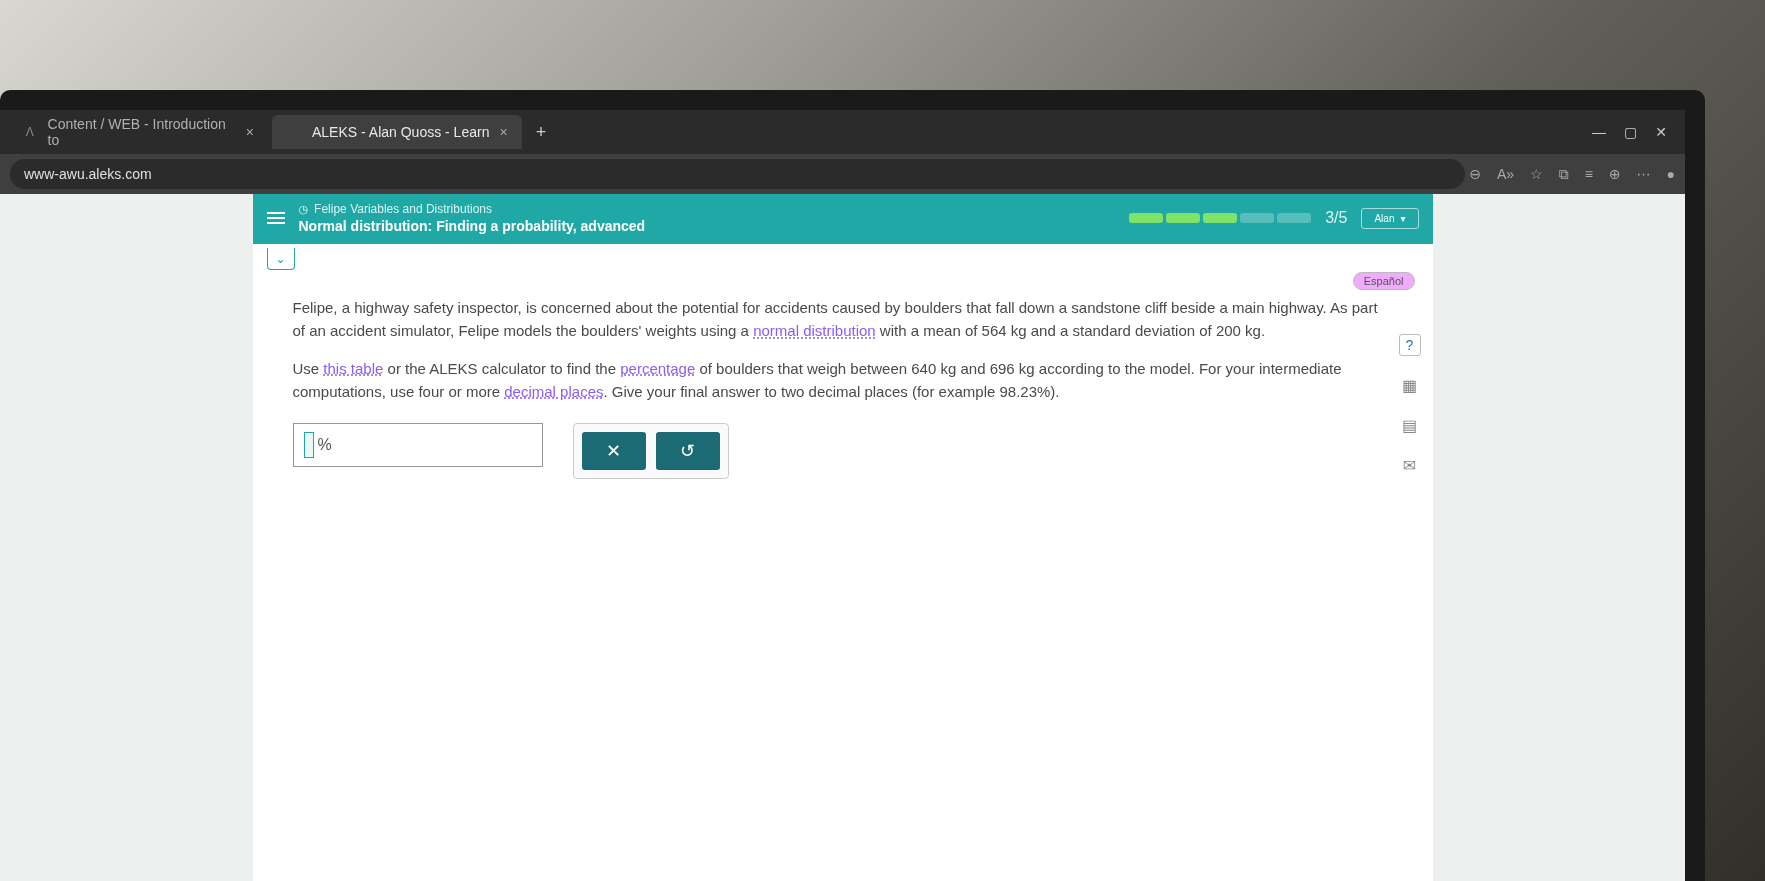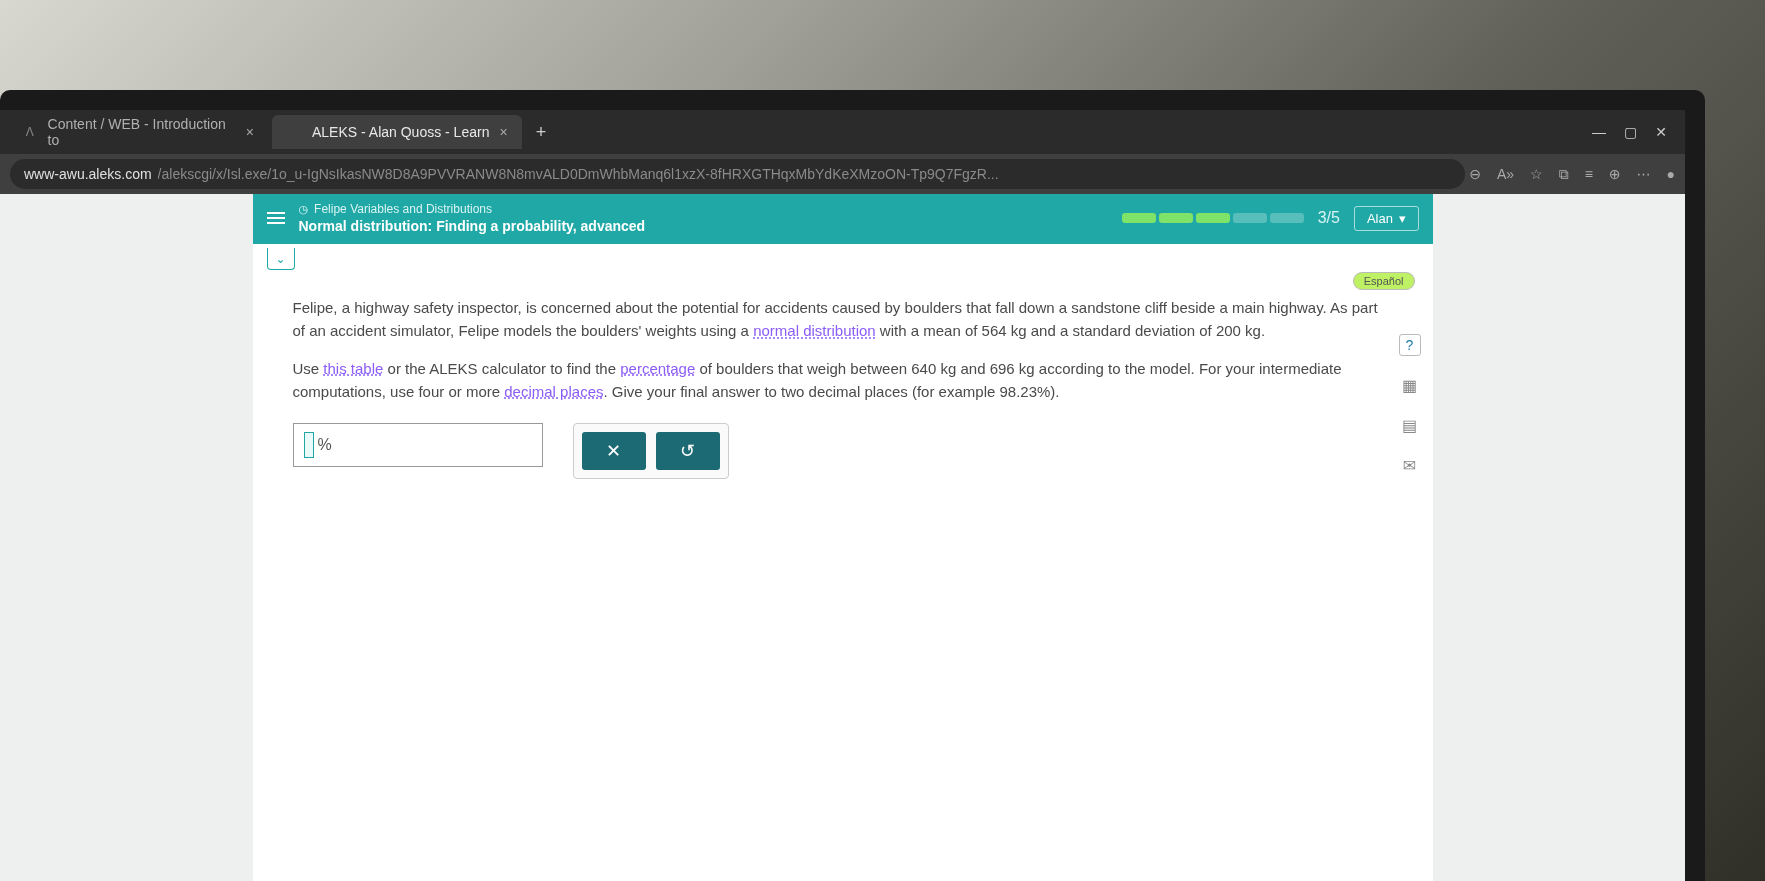--- a/index.html
+++ b/index.html
@@ -95,34 +95,34 @@
   .hdr-breadcrumb { font-size: 12px; font-weight:300; display:flex; align-items:center; gap:6px; color:#d9f4f3;}
   .hdr-breadcrumb .clock { font-size:11px; }
   .hdr-title { font-size: 14px; font-weight:700; }
   .hdr-right { margin-left:auto; display:flex; align-items:center; gap:14px; }
   .progress-pills { display:flex; gap:3px; }
   .pill { width:34px; height:10px; border-radius:3px; background:rgba(255,255,255,0.25); }
   .pill.done { background:#7fe36a; }
   .prog-label { font-size:16px; color:#d9f4f3; }
   .user-btn {
     border:1px solid rgba(255,255,255,0.6); color:#fff; background:transparent;
-    padding: 4px 12px; border-radius:3px; font-size:13px; display:flex; align-items:center; gap:6px;
+    padding: 4px 12px; border-radius:3px; font-size:10px; display:flex; align-items:center; gap:6px;
     cursor:pointer;
   }
   
   .collapse-row { padding: 4px 0 0 14px; }
   .collapse-chev {
     width:28px; height:22px; border:1px solid #1fa8a6; border-top:none;
     border-radius:0 0 4px 4px; display:flex; align-items:center; justify-content:center;
     color:#1fa8a6; font-size:12px; background:#fff; cursor:pointer;
   }
   
   .espanol-row { display:flex; justify-content:flex-end; padding: 2px 18px 0 0;}
   .espanol-btn {
-    border:1px solid #bbb; background:#bef264; color:#555;
+    border:1px solid #bbb; background:#f0abfc; color:#555;
     font-size:11px; padding:2px 10px; border-radius:10px; cursor:pointer;
   }
   
   .problem {
     padding: 6px 40px 20px 40px;
     color:#4a4a4a; font-size:15px; line-height:1.55;
   }
   .problem p { margin-bottom: 14px; }
   .link { color:#8b5cf6; text-decoration:underline dotted; cursor:pointer; }
   
@@ -178,21 +178,20 @@
     <div class="window-controls">
       <span>—</span>
       <span>▢</span>
       <span>✕</span>
     </div>
   </div>
 
   <div class="address-row">
     <div class="url-box">
       <span class="url-host">www-awu.aleks.com</span>
-      <span class="url-path">/alekscgi/x/Isl.exe/1o_u-IgNsIkasNW8D8A9PVVRANW8N8mvALD0DmWhbManq6l1xzX-8fHRXGTHqxMbYdKeXMzoON-Tp9Q7FgzR...</span>
     </div>
     <div class="addr-icons">
       <span>⊖</span>
       <span>A»</span>
       <span>☆</span>
       <span>⧉</span>
       <span>≡</span>
       <span>⊕</span>
       <span>⋯</span>
       <span>●</span>

